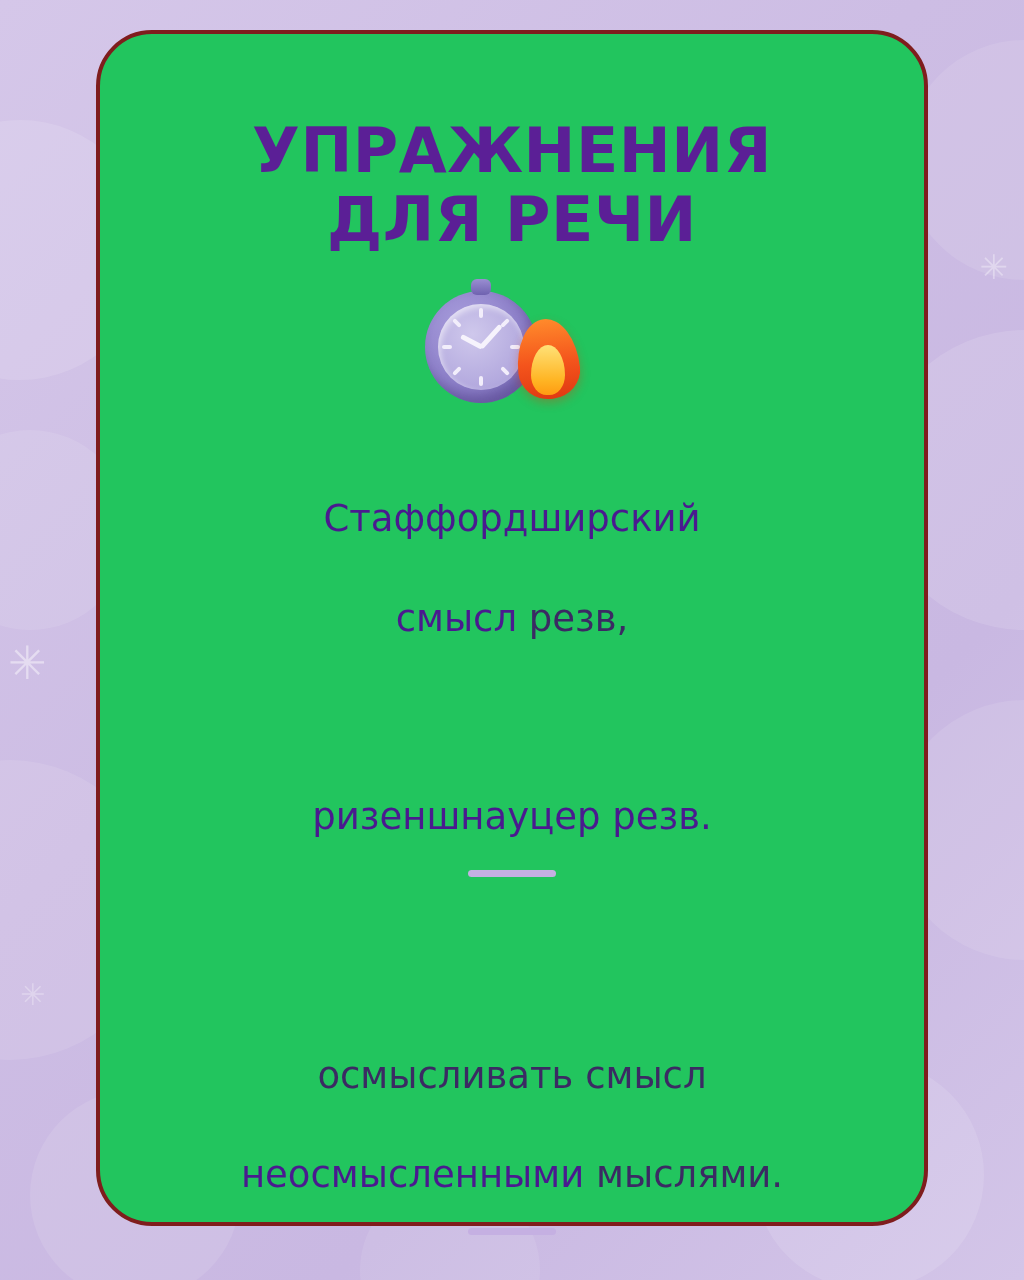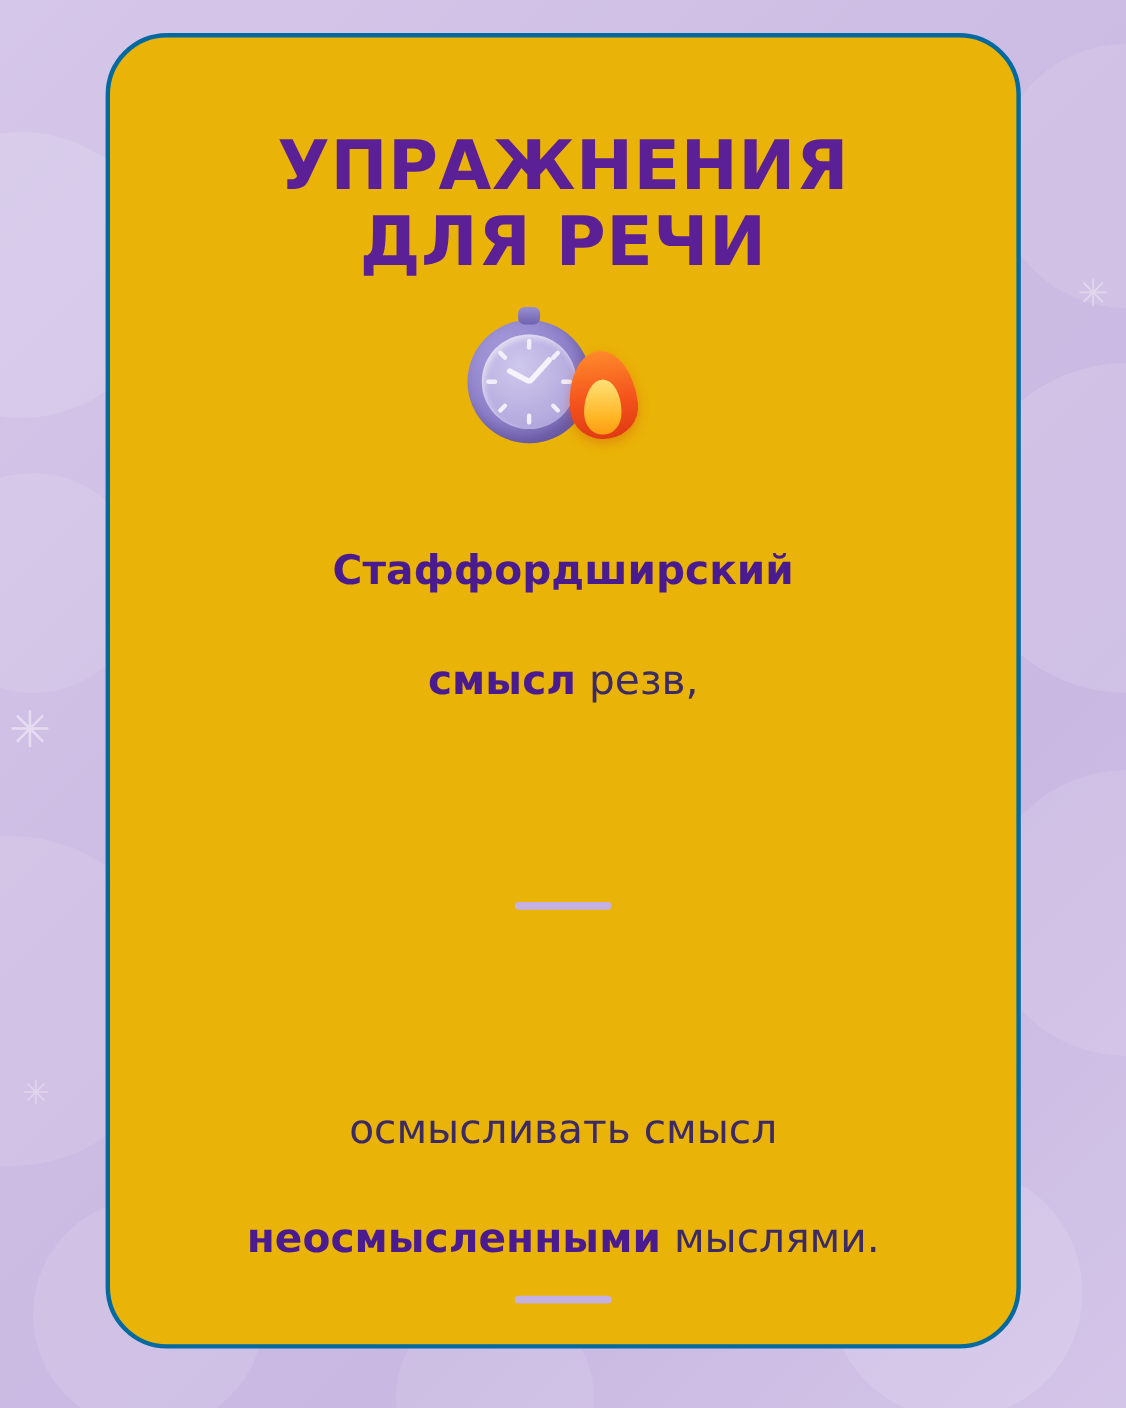--- a/index.html
+++ b/index.html
@@ -48,22 +48,22 @@
   .spark.s2 { right: 16px; top: 250px; font-size: 34px; color: rgba(255,255,255,0.35); }
   .spark.s3 { left: 20px; top: 980px; font-size: 30px; color: rgba(255,255,255,0.3); }
 
   
   #card {
     position: absolute;
     left: 96px;
     top: 30px;
     width: 832px;
     height: 1196px;
-    background: #eab308;
-    border: 4px solid #0369a1;
+    background: #22c55e;
+    border: 4px solid #7f1d1d;
     border-radius: 56px;
     box-sizing: border-box;
     padding: 82px 60px 40px 60px;
     text-align: center;
   }
 
   #title {
     color: #5b1f96;
     font-weight: 800;
     font-size: 62px;
@@ -158,21 +158,21 @@
   }
 
   .verse {
     color: #3b2a63;
     font-size: 37px;
     line-height: 1.34;
     margin: 0 auto;
     max-width: 760px;
     white-space: pre-line;
   }
-  .verse b { color: #4a1a8f; font-weight: 700; }
+  .verse b { color: #4a1a8f; font-weight: 400; }
   .verse.v1 { max-width: 560px; }
 
   .divider {
     width: 88px;
     height: 7px;
     border-radius: 4px;
     background: #c5b0e2;
     margin: 28px auto 26px auto;
   }
 </style>
@@ -220,20 +220,21 @@
         <div class="outer"></div>
         <div class="inner"></div>
       </div>
     </div>
   </div>
 
   <p class="verse v1">
     <b>Стаффордширский</b><br>
     <b>смысл</b><span> резв,</span><br>
     <br>
+    <b>ризеншнауцер резв.</b>
   </p>
 
   <div class="divider"></div>
 
   <p class="verse v2">
     <br>
     <span>осмысливать смысл</span><br>
     <b>неосмысленными</b><span> мыслями.</span>
   </p>
 

